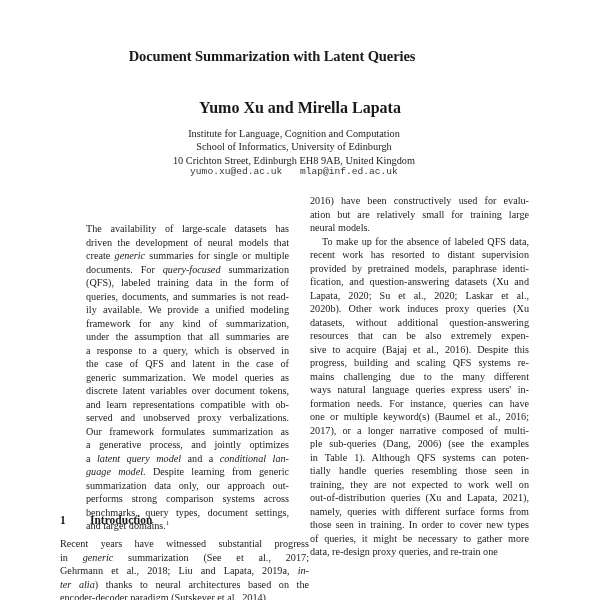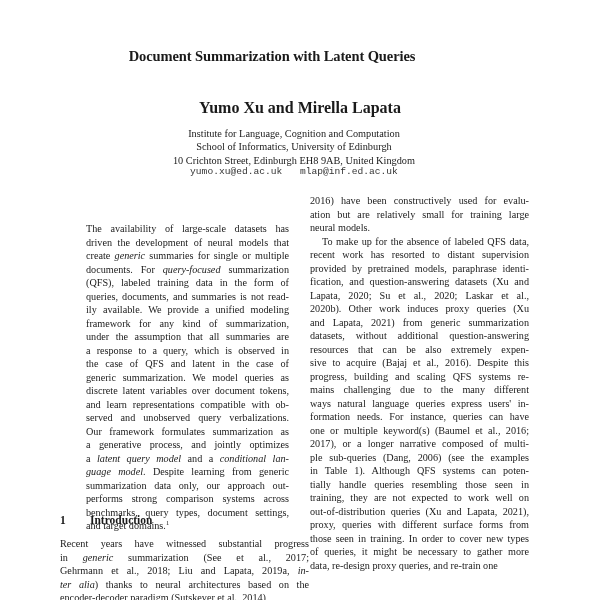--- a/index.html
+++ b/index.html
@@ -56,21 +56,21 @@
       <span class="line"><span>(QFS), labeled training data in the form of</span></span>
       <span class="line"><span>queries, documents, and summaries is not read-</span></span>
       <span class="line"><span>ily available. We provide a unified modeling</span></span>
       <span class="line"><span>framework for any kind of summarization,</span></span>
       <span class="line"><span>under the assumption that all summaries are</span></span>
       <span class="line"><span>a response to a query, which is observed in</span></span>
       <span class="line"><span>the case of QFS and latent in the case of</span></span>
       <span class="line"><span>generic summarization. We model queries as</span></span>
       <span class="line"><span>discrete latent variables over document tokens,</span></span>
       <span class="line"><span>and learn representations compatible with ob-</span></span>
-      <span class="line"><span>served and unobserved query verbalizations.</span></span>
+      <span class="line"><span>served and unobserved proxy verbalizations.</span></span>
       <span class="line"><span>Our framework formulates summarization as</span></span>
       <span class="line"><span>a generative process, and jointly optimizes</span></span>
       <span class="line"><span>a </span><i>latent query model</i><span> and a </span><i>conditional lan-</i></span>
       <span class="line"><i>guage model</i><span>. Despite learning from generic</span></span>
       <span class="line"><span>summarization data only, our approach out-</span></span>
       <span class="line"><span>performs strong comparison systems across</span></span>
       <span class="line"><span>benchmarks, query types, document settings,</span></span>
       <span class="line last"><span>and target domains.</span><sup>1</sup></span>
     </div>
 
@@ -88,33 +88,32 @@
   <div class="col col-right right-body">
       <span class="line"><span>2016) have been constructively used for evalu-</span></span>
       <span class="line"><span>ation but are relatively small for training large</span></span>
       <span class="line last"><span>neural models.</span></span>
       <span class="line indent"><span>To make up for the absence of labeled QFS data,</span></span>
       <span class="line"><span>recent work has resorted to distant supervision</span></span>
       <span class="line"><span>provided by pretrained models, paraphrase identi-</span></span>
       <span class="line"><span>fication, and question-answering datasets (Xu and</span></span>
       <span class="line"><span>Lapata, 2020; Su et al., 2020; Laskar et al.,</span></span>
       <span class="line"><span>2020b). Other work induces proxy queries (Xu</span></span>
-      <span class="line"><span>and Lapata, 2021) from generic summarization</span></span>
       <span class="line"><span>datasets, without additional question-answering</span></span>
       <span class="line"><span>resources that can be also extremely expen-</span></span>
       <span class="line"><span>sive to acquire (Bajaj et al., 2016). Despite this</span></span>
       <span class="line"><span>progress, building and scaling QFS systems re-</span></span>
       <span class="line"><span>mains challenging due to the many different</span></span>
       <span class="line"><span>ways natural language queries express users' in-</span></span>
       <span class="line"><span>formation needs. For instance, queries can have</span></span>
       <span class="line"><span>one or multiple keyword(s) (Baumel et al., 2016;</span></span>
       <span class="line"><span>2017), or a longer narrative composed of multi-</span></span>
       <span class="line"><span>ple sub-queries (Dang, 2006) (see the examples</span></span>
       <span class="line"><span>in Table 1). Although QFS systems can poten-</span></span>
       <span class="line"><span>tially handle queries resembling those seen in</span></span>
       <span class="line"><span>training, they are not expected to work well on</span></span>
       <span class="line"><span>out-of-distribution queries (Xu and Lapata, 2021),</span></span>
-      <span class="line"><span>proxy, queries with different surface forms from</span></span>
+      <span class="line"><span>namely, queries with different surface forms from</span></span>
       <span class="line"><span>those seen in training. In order to cover new types</span></span>
       <span class="line"><span>of queries, it might be necessary to gather more</span></span>
       <span class="line last"><span>data, re-design proxy queries, and re-train one</span></span>
     </div>
 </div>
 
 </body></html>

